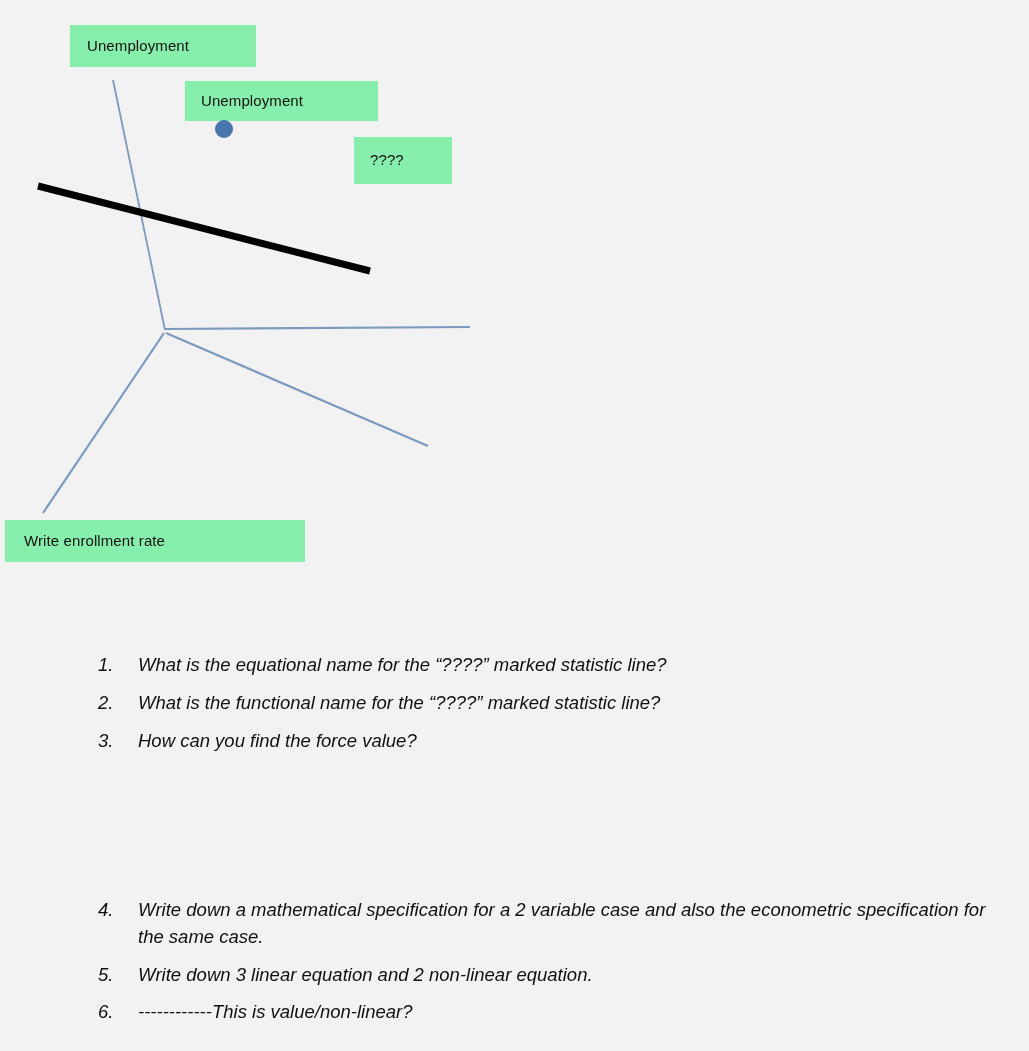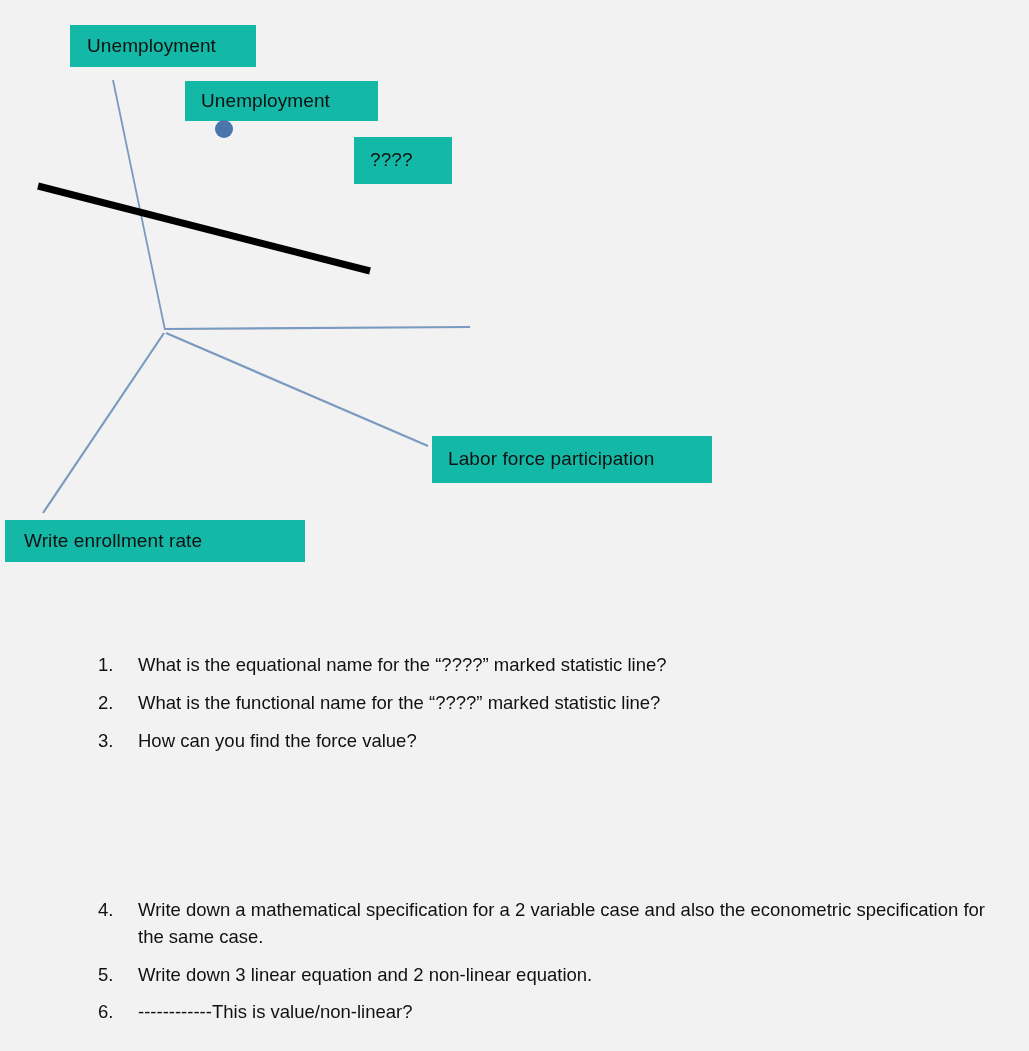--- a/index.html
+++ b/index.html
@@ -27,25 +27,25 @@
   #diagram-svg {
     position: absolute;
     left: 0;
     top: 0;
     width: 1029px;
     height: 600px;
   }
 
   .label-box {
     position: absolute;
-    background: #14b8a6;
+    background: #86efac;
     display: flex;
     align-items: center;
     box-sizing: border-box;
-    font-size: 19px;
+    font-size: 15px;
     line-height: 1.1;
     color: #111111;
     white-space: nowrap;
     letter-spacing: 0.1px;
   }
 
   #label-unemployment-top   { left: 70px;  top: 25px;  width: 186px; height: 42px; padding-left: 17px; }
   #label-unemployment-mid   { left: 185px; top: 81px;  width: 193px; height: 40px; padding-left: 16px; }
   #label-unknown            { left: 354px; top: 137px; width: 98px;  height: 47px; padding-left: 16px; }
   #label-inflation          { left: 469px; top: 304px; width: 113px; height: 47px; padding-left: 15px; }
@@ -68,20 +68,21 @@
     left: 0;
     top: 600px;
     width: 1029px;
   }
   ol.question-list {
     list-style: decimal;
     margin: 0;
     padding: 0 0 0 0;
     font-size: 18.5px;
     color: #111111;
+    font-style: italic;
   }
   ol.question-list > li {
     margin: 0 0 11px 0;
     padding-left: 14px;
     line-height: 1.45;
   }
   #question-group-1 {
     position: absolute;
     left: 124px;
     top: 52px;
@@ -133,23 +134,20 @@
     <span>Unemployment</span>
   </div>
 
   <div class="value-dot"></div>
 
   <div class="label-box" id="label-unknown">
     <span>????</span>
   </div>
 
 
-  <div class="label-box" id="label-labor-force">
-    <span>Labor force participation</span>
-  </div>
 
   <div class="label-box" id="label-school-enrollment">
     <span>Write enrollment rate</span>
   </div>
 
 </div>
 
 <div id="questions-area">
 
   <ol class="question-list first-group" id="question-group-1">

